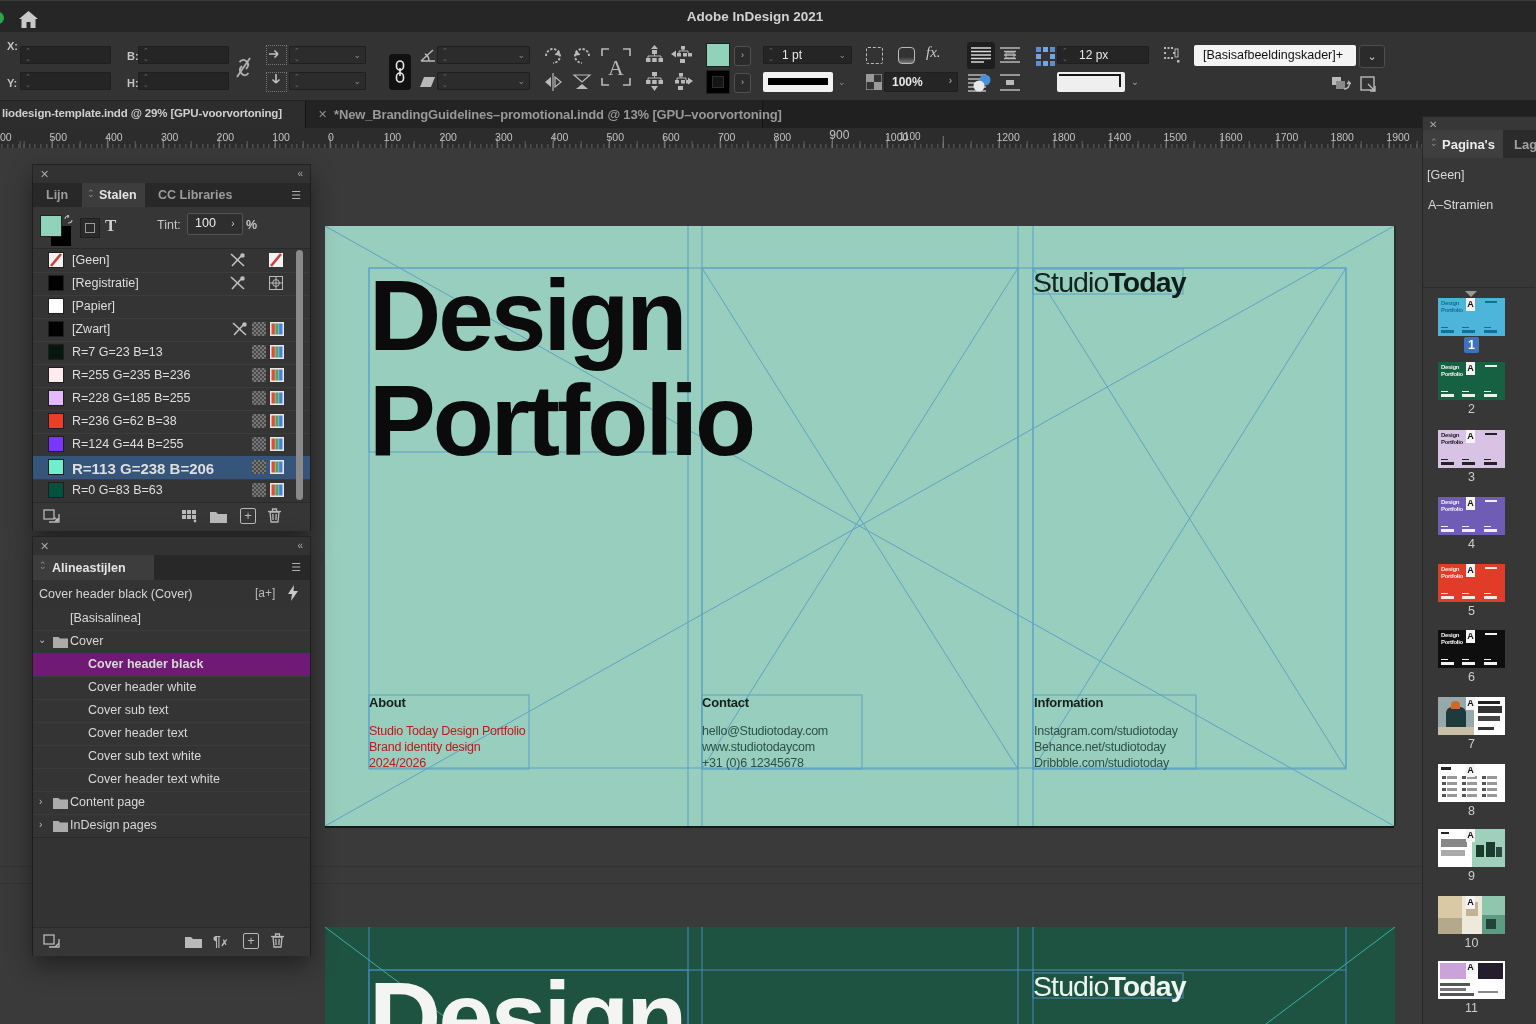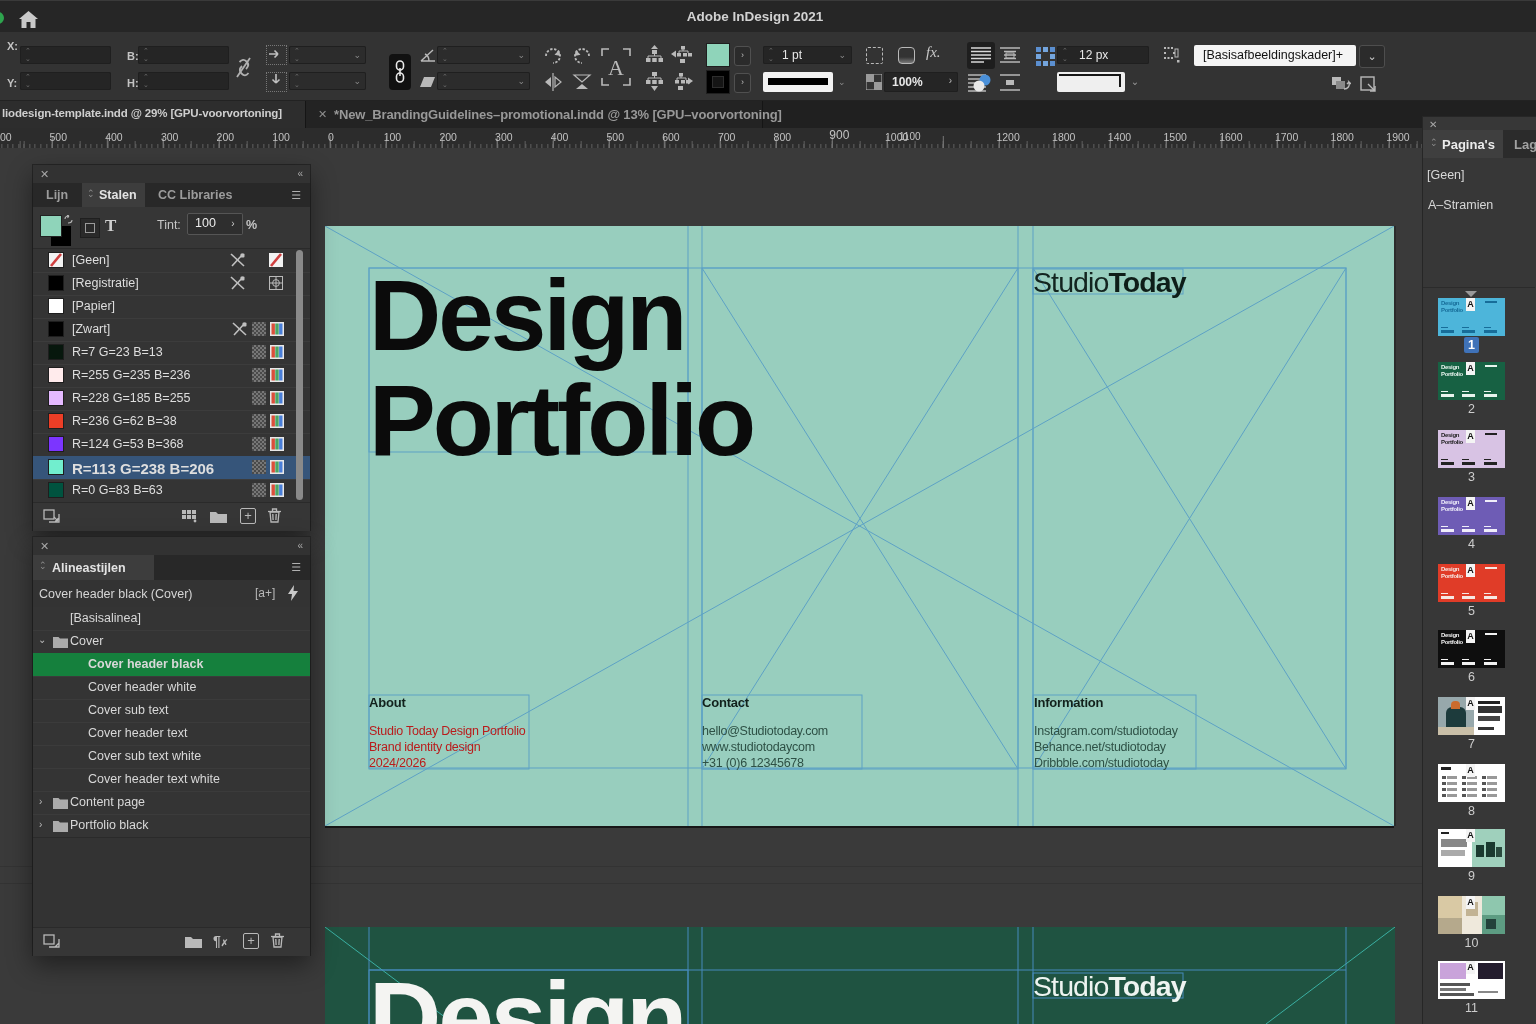--- a/index.html
+++ b/index.html
@@ -713,21 +713,21 @@
           <svg width="14" height="14" viewBox="0 0 14 14">
             <rect x="0" y="0" width="14" height="14" fill="#e8e8e8"></rect>
             <rect x="1.5" y="1.5" width="3.4" height="11" fill="#d94f3a"></rect>
             <rect x="5.3" y="1.5" width="3.4" height="11" fill="#4aa564"></rect>
             <rect x="9.1" y="1.5" width="3.4" height="11" fill="#4a7fd9"></rect>
           </svg>
         </div>
       </div>
       <div class="ab" style="left:0;top:184px;width:277px;height:23px;border-bottom:1px solid #3c3c3c;">
         <div class="ab" style="left:16px;top:4px;width:14px;height:14px;background:#7c35ff;box-shadow:0 0 0 1px #1e1e1e;"></div>
-        <div class="ab" style="left:39px;top:4px;color:#dedede;font-size:12.5px;font-weight:400;">R=124 G=53 B=368</div>
+        <div class="ab" style="left:39px;top:4px;color:#dedede;font-size:12.5px;font-weight:400;">R=124 G=44 B=255</div>
         <div class="ab" style="left:219px;top:4px;">
           <svg width="14" height="14" viewBox="0 0 14 14">
             <rect width="14" height="14" fill="#777"></rect>
             <rect width="14" height="14" fill="url(#na)"></rect>
             <g fill="#4a4a4a">
               <rect x="0" y="0" width="2" height="2"></rect>
               <rect x="4" y="0" width="2" height="2"></rect>
               <rect x="8" y="0" width="2" height="2"></rect>
               <rect x="12" y="0" width="2" height="2"></rect>
               <rect x="2" y="2" width="2" height="2"></rect>
@@ -914,21 +914,21 @@
       </div>
       <div class="ab" style="left:0;top:23px;width:277px;height:23px;border-bottom:1px solid #3b3b3b;">
         <div class="ab" style="left:5px;top:4px;color:#bbb;font-size:10px;">⌄</div>
         <div class="ab" style="left:20px;top:6px;">
           <svg width="15" height="12" viewBox="0 0 15 12">
             <path d="M0 12 V1 H5.5 L7 2.5 H15 V12 Z" fill="#ababab"></path>
           </svg>
         </div>
         <div class="ab" style="left:37px;top:4px;color:#d8d8d8;font-size:12.5px;font-weight:400;">Cover</div>
       </div>
-      <div class="ab" style="left:0;top:46px;width:277px;height:23px;background:#15803d;border-bottom:1px solid #3b3b3b;">
+      <div class="ab" style="left:0;top:46px;width:277px;height:23px;background:#701a75;border-bottom:1px solid #3b3b3b;">
         <div class="ab" style="left:55px;top:4px;color:#d8d8d8;font-size:12.5px;font-weight:700;">Cover header black</div>
       </div>
       <div class="ab" style="left:0;top:69px;width:277px;height:23px;border-bottom:1px solid #3b3b3b;">
         <div class="ab" style="left:55px;top:4px;color:#d8d8d8;font-size:12.5px;font-weight:400;">Cover header white</div>
       </div>
       <div class="ab" style="left:0;top:92px;width:277px;height:23px;border-bottom:1px solid #3b3b3b;">
         <div class="ab" style="left:55px;top:4px;color:#d8d8d8;font-size:12.5px;font-weight:400;">Cover sub text</div>
       </div>
       <div class="ab" style="left:0;top:115px;width:277px;height:23px;border-bottom:1px solid #3b3b3b;">
         <div class="ab" style="left:55px;top:4px;color:#d8d8d8;font-size:12.5px;font-weight:400;">Cover header text</div>
@@ -948,21 +948,21 @@
         </div>
         <div class="ab" style="left:37px;top:4px;color:#d8d8d8;font-size:12.5px;font-weight:400;">Content page</div>
       </div>
       <div class="ab" style="left:0;top:207px;width:277px;height:23px;border-bottom:1px solid #3b3b3b;">
         <div class="ab" style="left:6px;top:5px;color:#bbb;font-size:10px;">›</div>
         <div class="ab" style="left:20px;top:6px;">
           <svg width="15" height="12" viewBox="0 0 15 12">
             <path d="M0 12 V1 H5.5 L7 2.5 H15 V12 Z" fill="#ababab"></path>
           </svg>
         </div>
-        <div class="ab" style="left:37px;top:4px;color:#d8d8d8;font-size:12.5px;font-weight:400;">Portfolio black</div>
+        <div class="ab" style="left:37px;top:4px;color:#d8d8d8;font-size:12.5px;font-weight:400;">InDesign pages</div>
       </div>
     </div>
   <div class="ab" style="left:0;top:300px;width:277px;height:1px;background:#2a2a2a;"></div>
   <div class="ab" style="left:0;top:390px;width:277px;height:28px;background:#363636;border-top:1px solid #2a2a2a;">
     <svg class="ab" style="left:10px;top:6px;" width="17" height="15" viewBox="0 0 17 15">
         <g fill="none" stroke="#b9b9b9" stroke-width="1.3">
           <rect x="1" y="1" width="10" height="9"></rect>
           <path d="M6 13 H16 V5 M12 13 L16 9"></path>
         </g>
       </svg>

